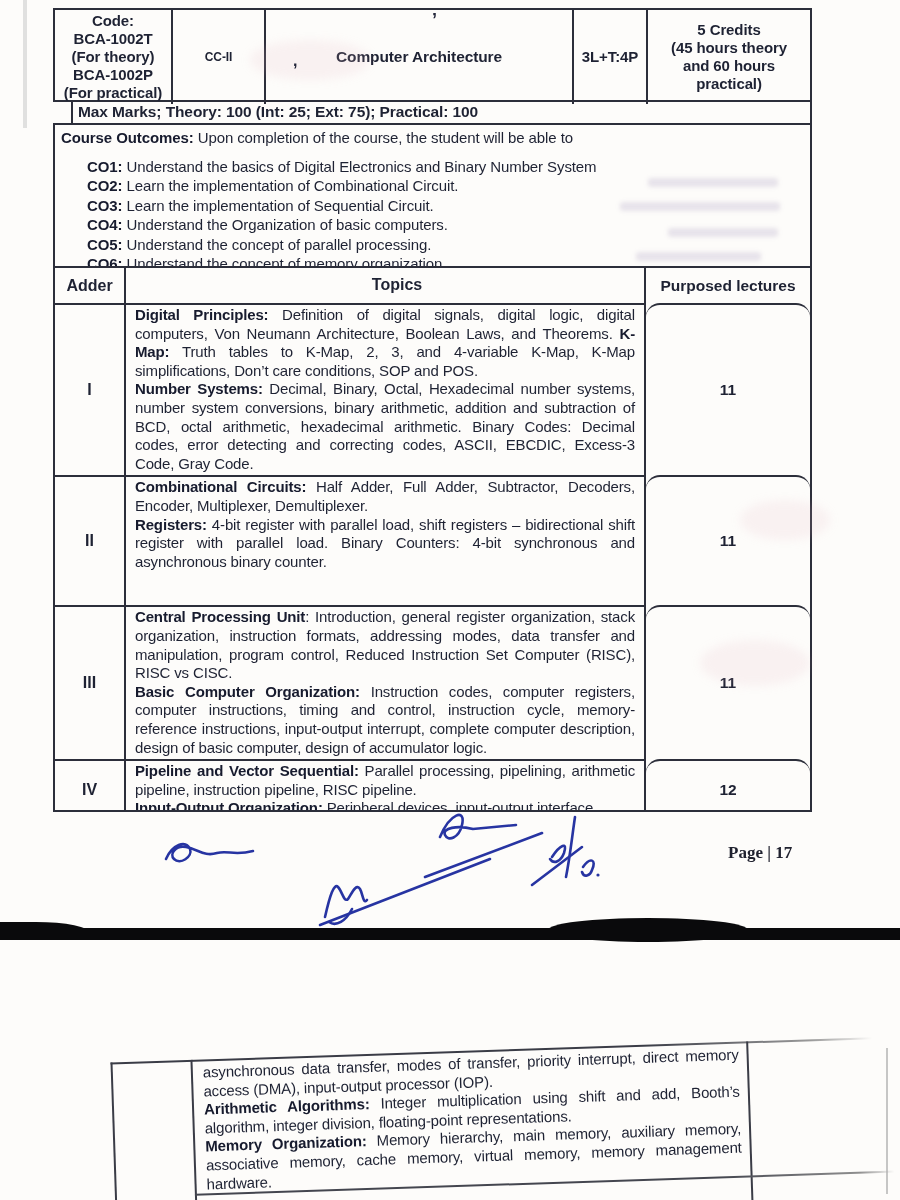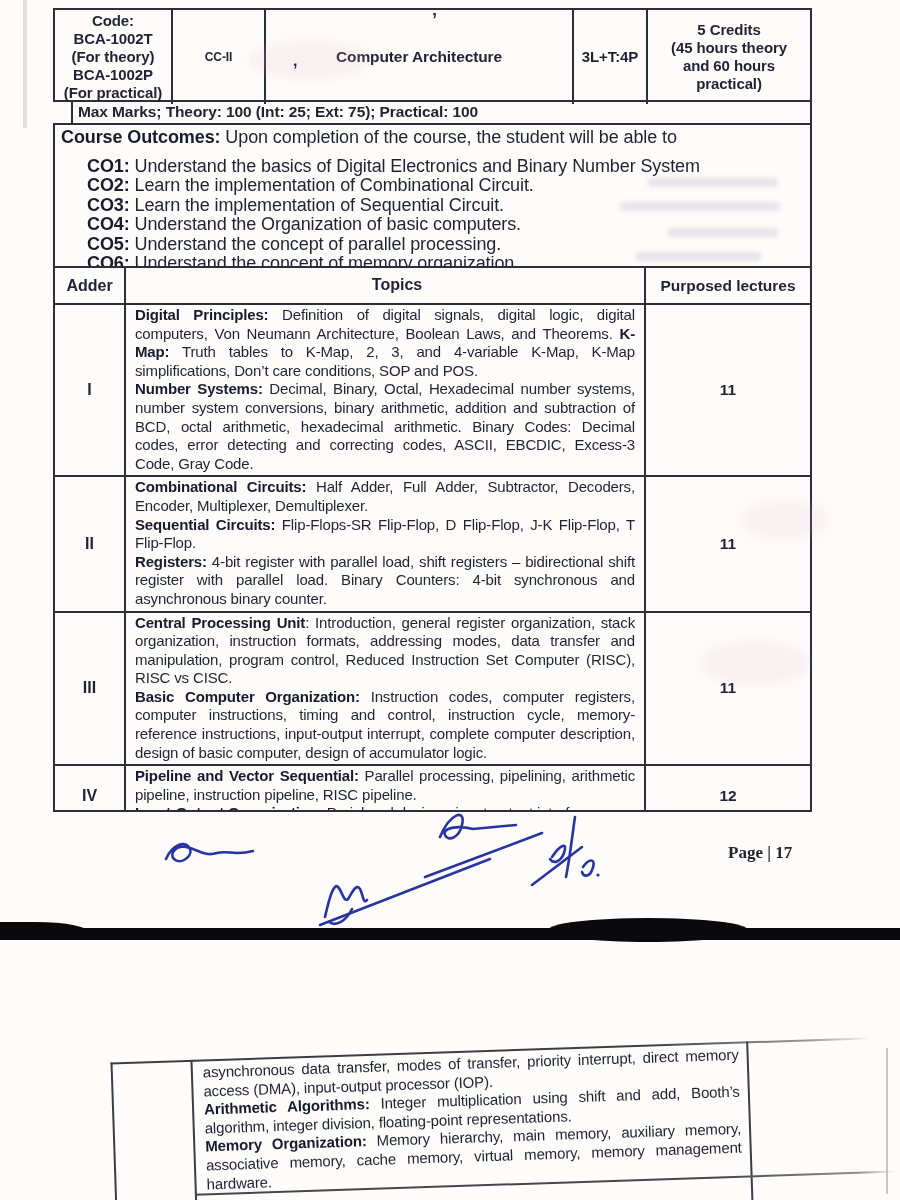--- a/index.html
+++ b/index.html
@@ -34,38 +34,38 @@
 
   .maxmarks{
     border:2px solid #2c2e3a;margin-top:-2px;
     font-weight:bold;font-size:15.5px;padding:1px 5px 2px 5px;
     letter-spacing:-0.1px;
     margin-left:18px;
   }
 
   .outcomes{
     border:2px solid #2c2e3a;margin-top:-2px;height:145px;
-    padding:3px 6px;font-size:18px;line-height:19.5px;overflow:hidden;
+    padding:3px 6px;font-size:15px;line-height:19.5px;overflow:hidden;
     letter-spacing:-0.1px;
   }
   .oc-intro{margin-bottom:9px;}
   .oc-item{padding-left:26px;}
 
   .units-wrap{
     border:2px solid #2c2e3a;margin-top:-2px;height:546px;overflow:hidden;
   }
   .u-row{display:grid;grid-template-columns:71px 520px 1fr;}
   .u-row .cell{border-top:2px solid #2c2e3a;}
   .u-row.head .cell{border-top:none;}
   .c-unit,.c-lect{
     border-right:2px solid #2c2e3a;
     display:flex;align-items:center;justify-content:center;
     font-weight:bold;font-size:16px;
   }
-  .c-lect{border-right:none;font-size:15.5px;}
+  .c-lect{border-right:none;font-size:15.5px;border-radius:14px;}
   .c-topics{border-right:2px solid #2c2e3a;padding:1px 9px 2px 9px;}
   .u-row.head .cell{display:flex;align-items:center;justify-content:center;
     font-weight:bold;font-size:16px;height:35px;}
   .u-row.head .c-lect{font-size:15.5px;}
   .r0 .c-topics{min-height:167px;}
   .r1 .c-topics{min-height:130px;}
   .r2 .c-topics{min-height:152px;}
   .para{
     font-size:15px;line-height:18.6px;text-align:justify;
     letter-spacing:-0.15px;
@@ -165,21 +165,20 @@
             <div class="cell c-topics">
               <div class="para"><b>Digital Principles:</b> Definition of digital signals, digital logic, digital computers, Von Neumann Architecture, Boolean Laws, and Theorems. <b>K-Map:</b> Truth tables to K-Map, 2, 3, and 4-variable K-Map, K-Map simplifications, Don’t care conditions, SOP and POS.</div>
               <div class="para"><b>Number Systems:</b> Decimal, Binary, Octal, Hexadecimal number systems, number system conversions, binary arithmetic, addition and subtraction of BCD, octal arithmetic, hexadecimal arithmetic. Binary Codes: Decimal codes, error detecting and correcting codes, ASCII, EBCDIC, Excess-3 Code, Gray Code.</div>
             </div>
             <div class="cell c-lect">11</div>
           </div>
           <div class="u-row r1">
             <div class="cell c-unit">II</div>
             <div class="cell c-topics">
               <div class="para"><b>Combinational Circuits:</b> Half Adder, Full Adder, Subtractor, Decoders, Encoder, Multiplexer, Demultiplexer.</div>
-              <div class="para"><b>Sequential Circuits:</b> Flip-Flops-SR Flip-Flop, D Flip-Flop, J-K Flip-Flop, T Flip-Flop.</div>
               <div class="para"><b>Registers:</b> 4-bit register with parallel load, shift registers – bidirectional shift register with parallel load. Binary Counters: 4-bit synchronous and asynchronous binary counter.</div>
             </div>
             <div class="cell c-lect">11</div>
           </div>
           <div class="u-row r2">
             <div class="cell c-unit">III</div>
             <div class="cell c-topics">
               <div class="para"><b>Central Processing Unit</b>: Introduction, general register organization, stack organization, instruction formats, addressing modes, data transfer and manipulation, program control, Reduced Instruction Set Computer (RISC), RISC vs CISC.</div>
               <div class="para"><b>Basic Computer Organization:</b> Instruction codes, computer registers, computer instructions, timing and control, instruction cycle, memory-reference instructions, input-output interrupt, complete computer description, design of basic computer, design of accumulator logic.</div>
             </div>

